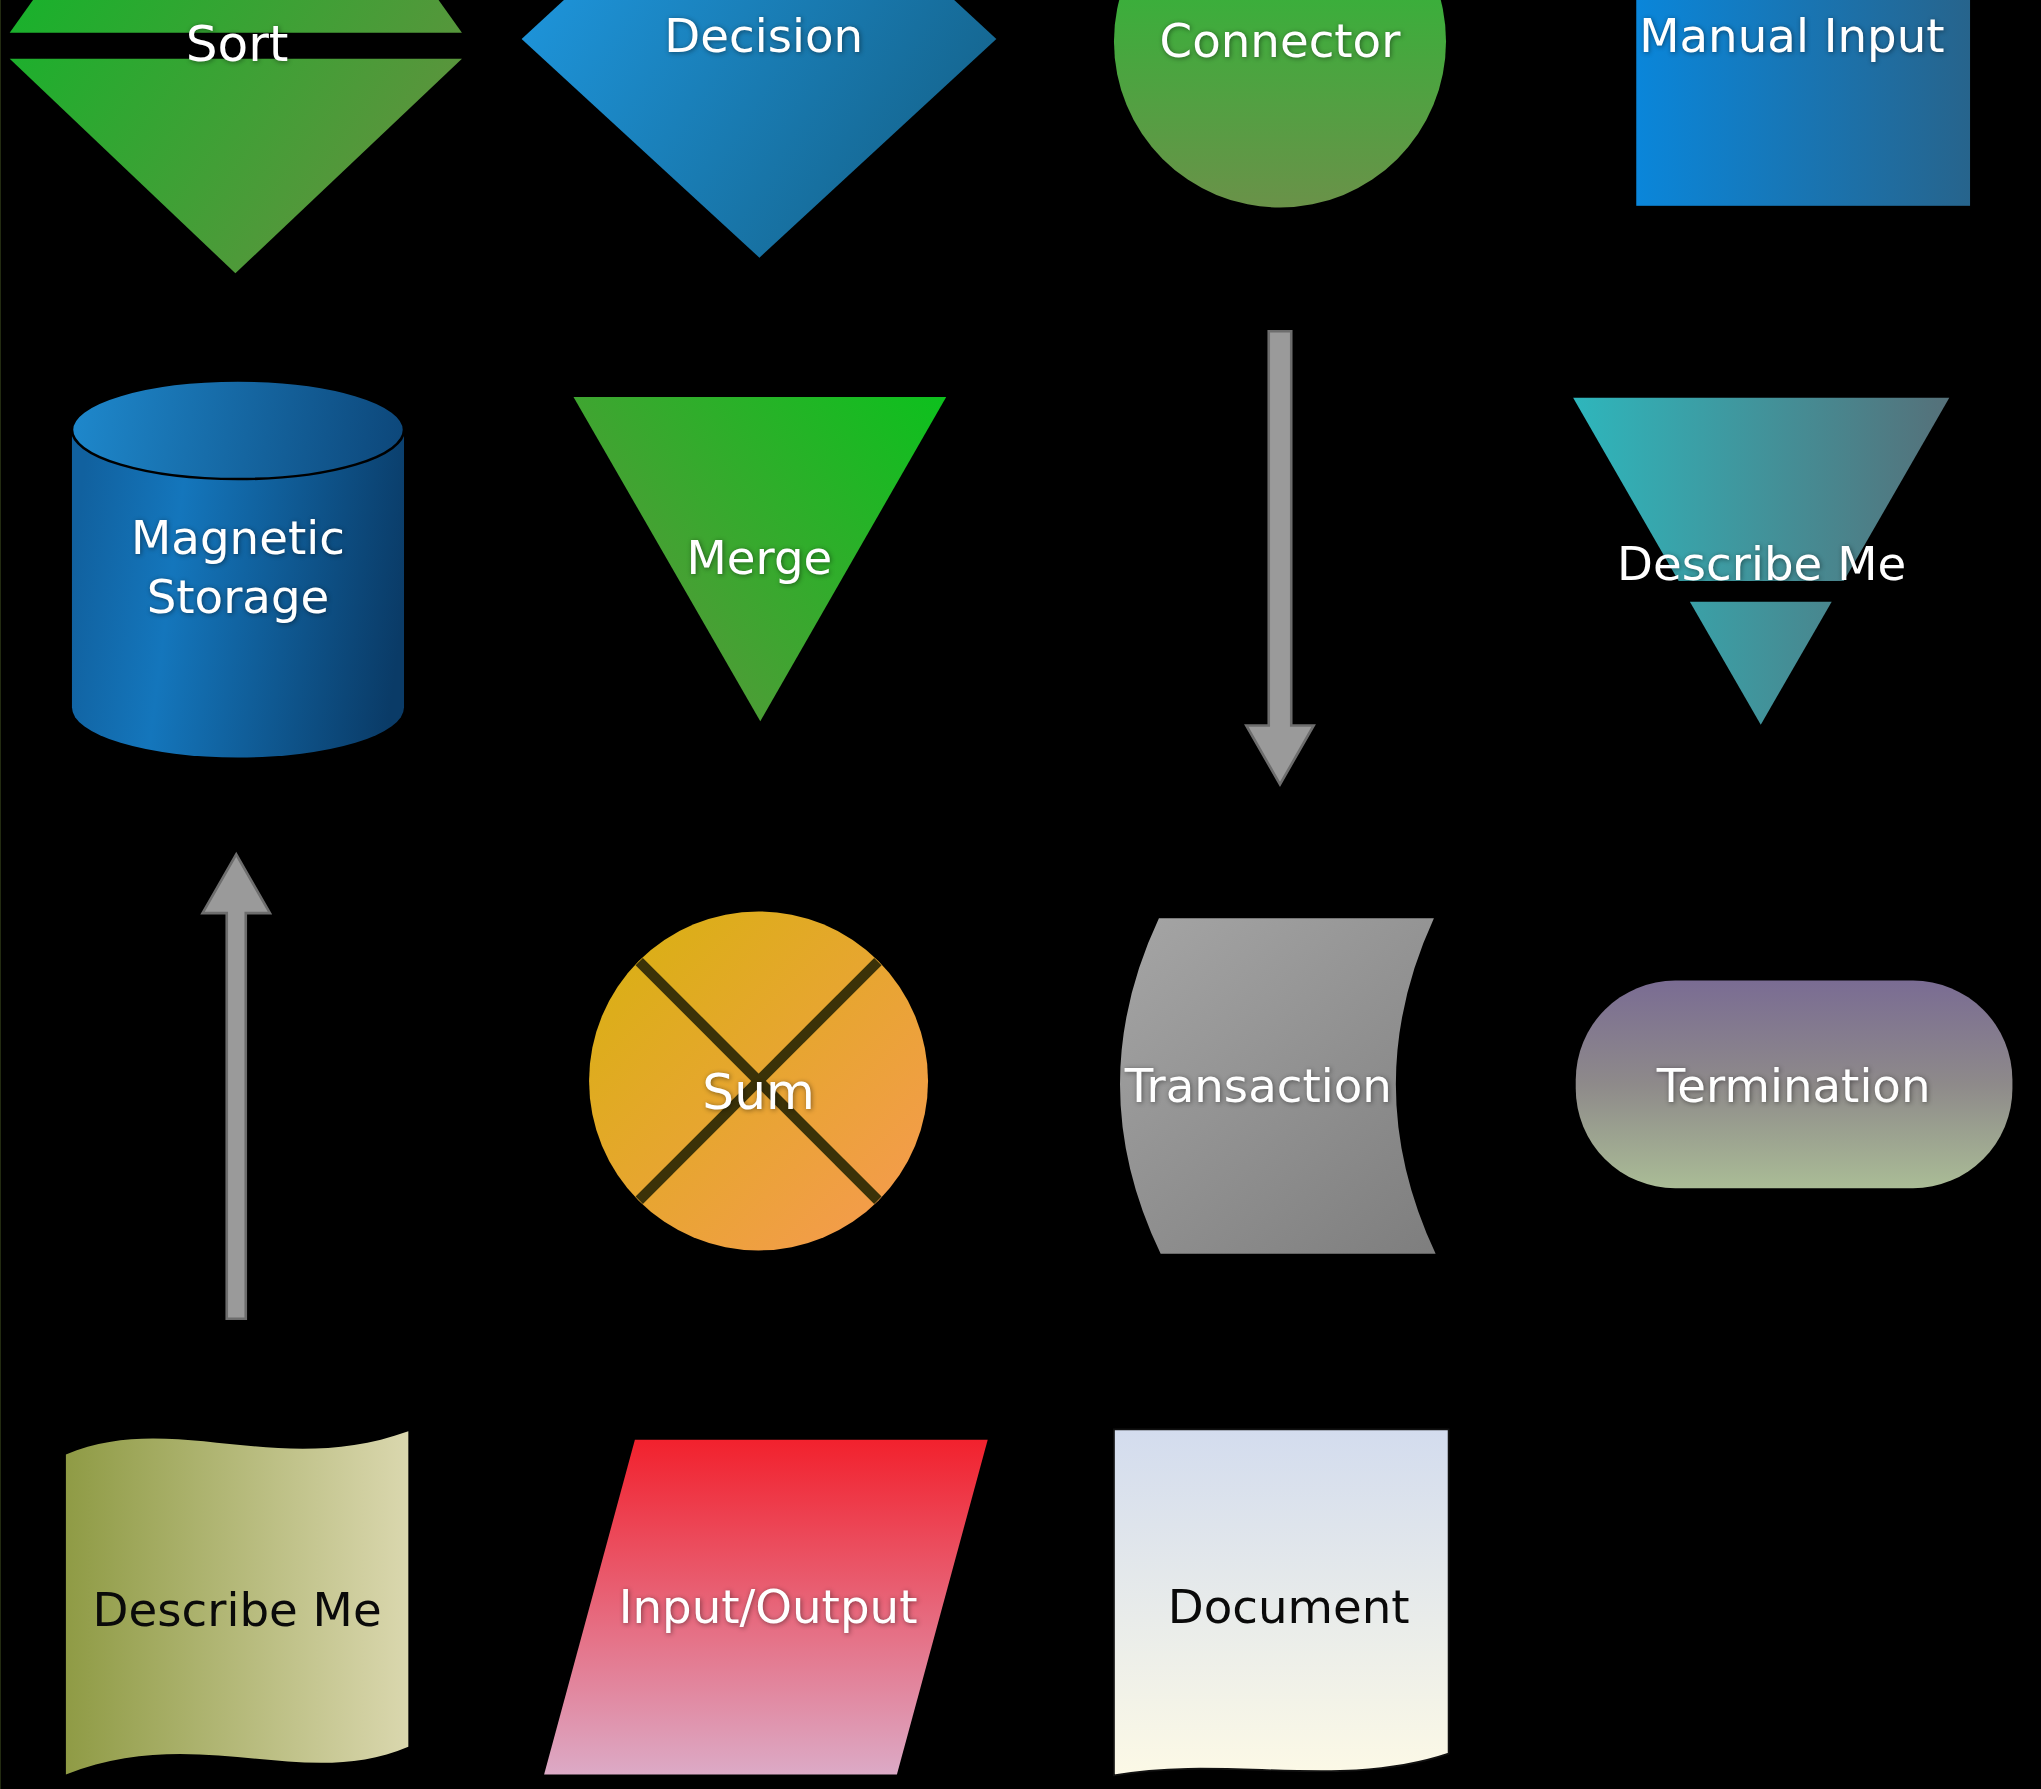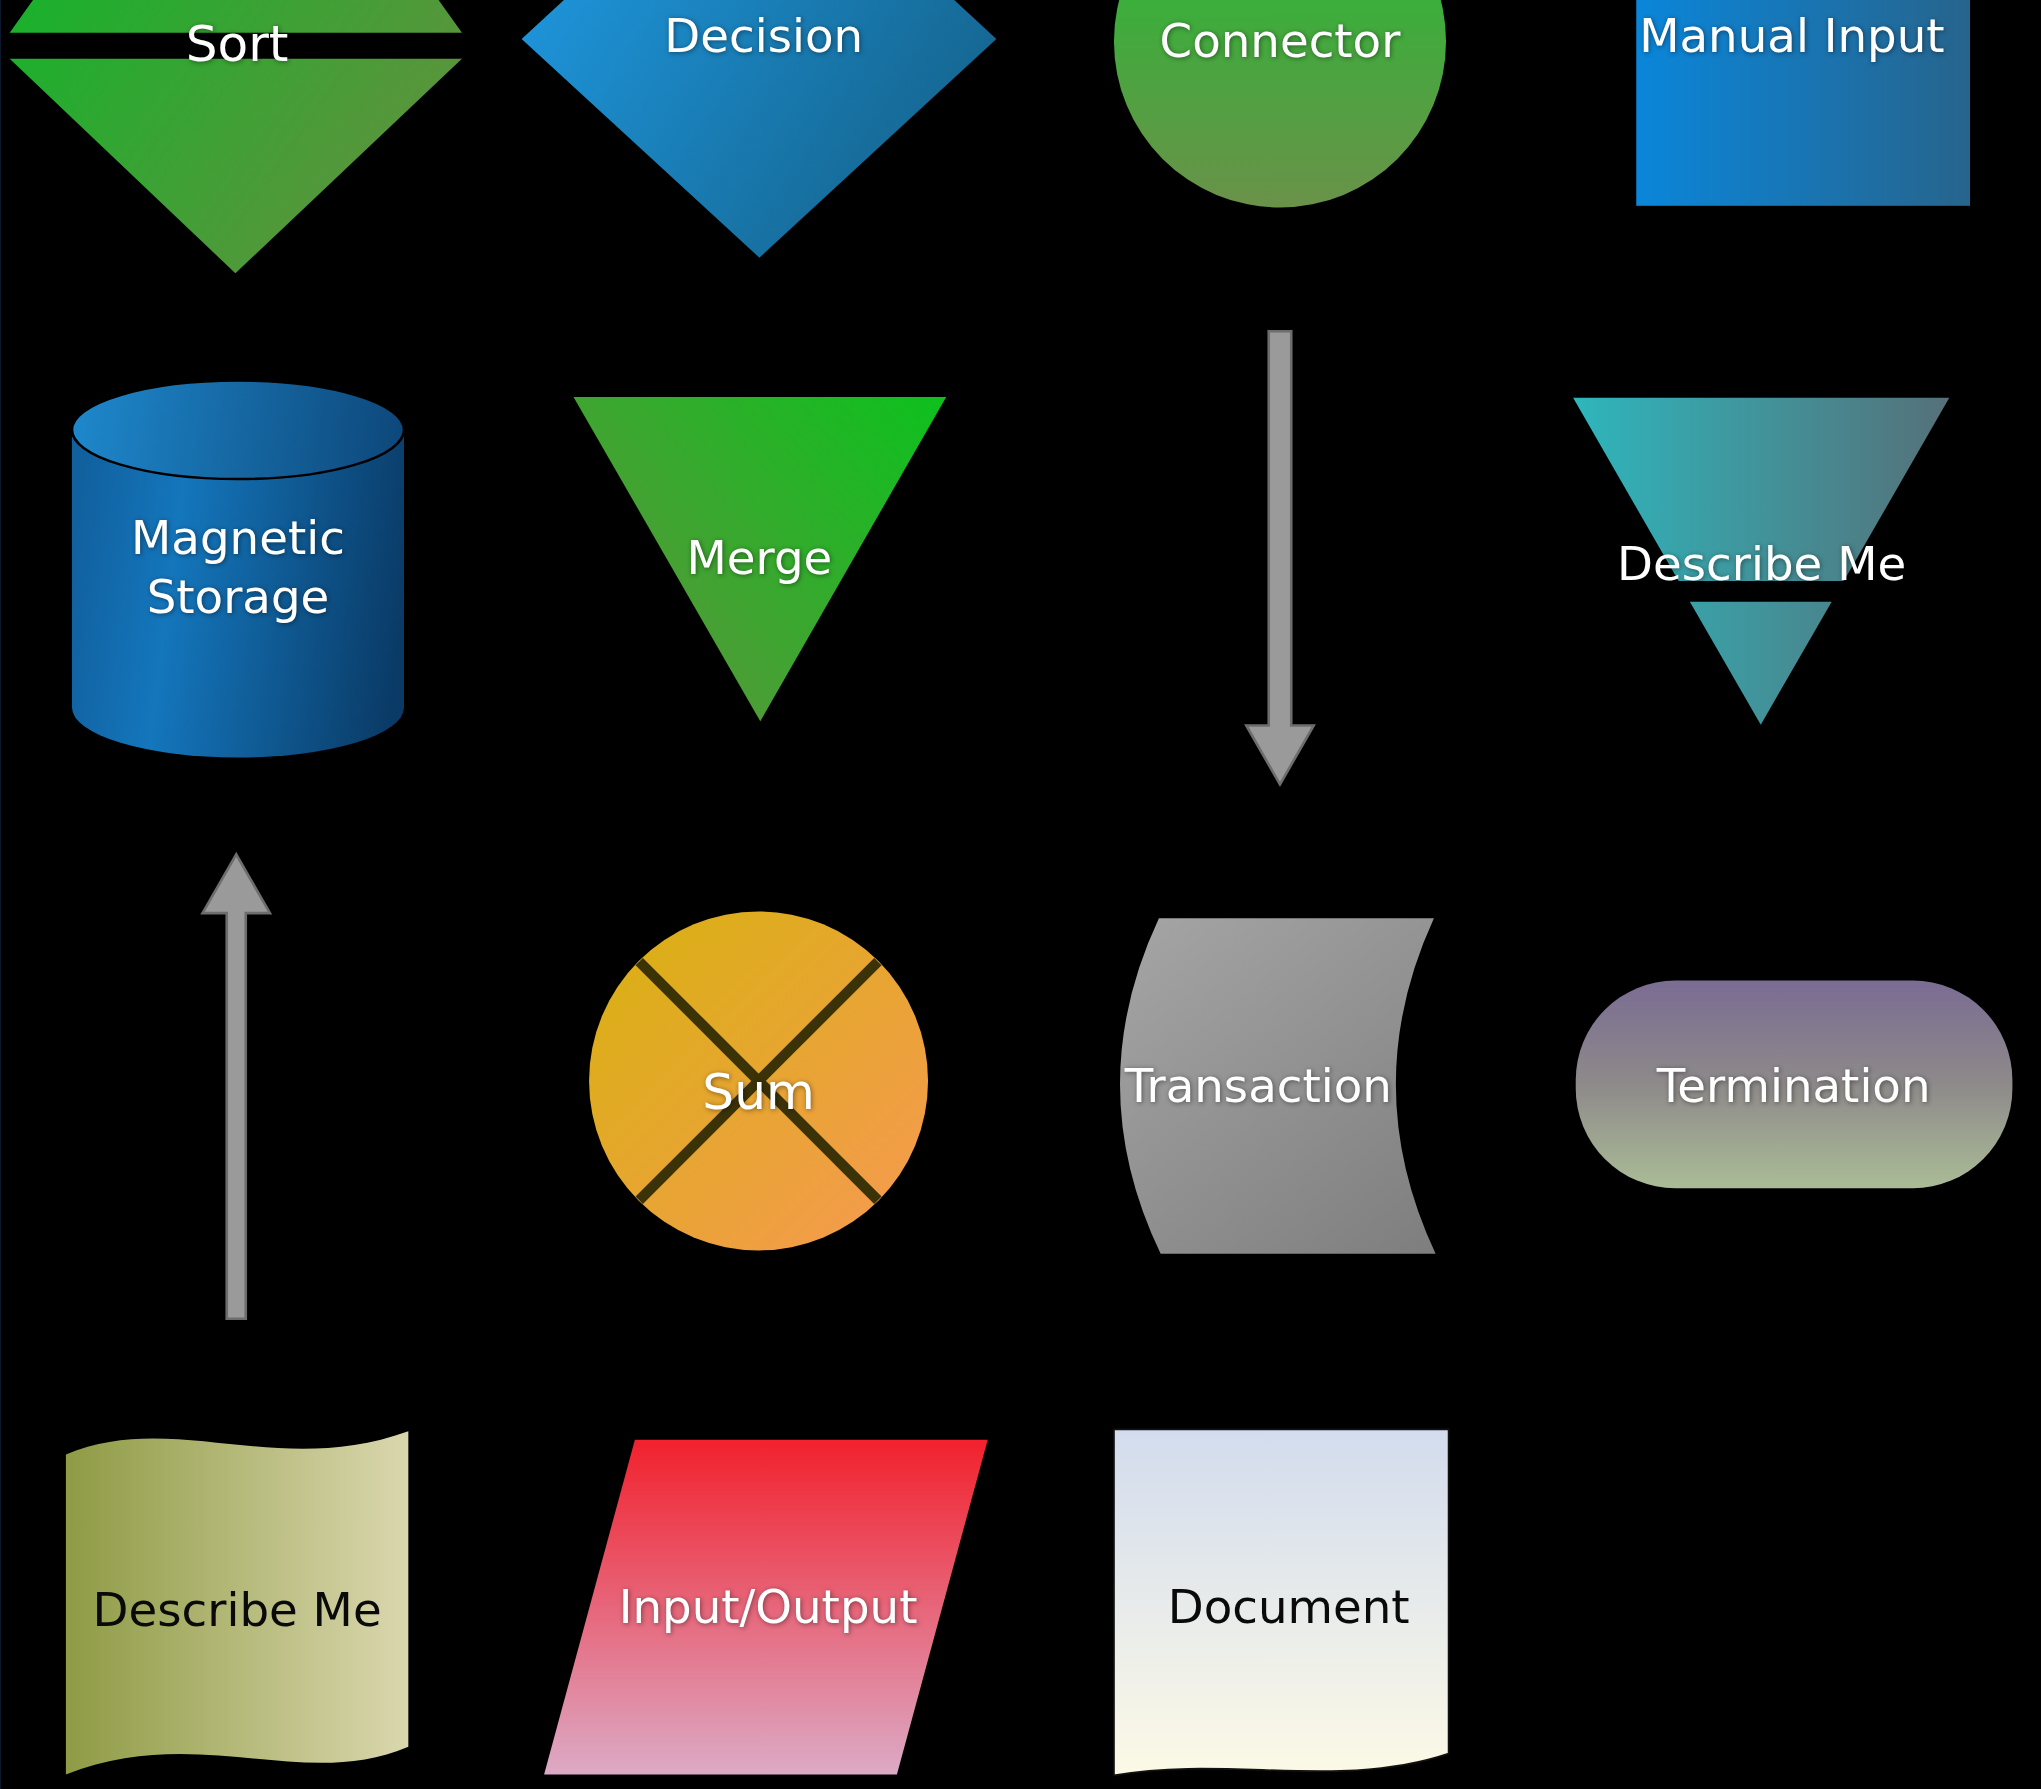--- a/index.html
+++ b/index.html
@@ -1,20 +1,20 @@
 <!DOCTYPE html>
 <html style="font-size:14px"><head>
 <meta charset="utf-8">
 <style>
   html, body { margin: 0; padding: 0; background: #000; }
   .canvas {
     position: relative;
     width: 2042px;
     height: 1790px;
-    background: #3b82f6;
+    background: #bef264;
     overflow: hidden;
     font-family: "DejaVu Sans", "Liberation Sans", sans-serif;
   }
   svg { display: block; }
   text {
     font-family: "DejaVu Sans", "Liberation Sans", sans-serif;
     text-anchor: middle;
   }
   .lbl {
     font-size: 54px;

